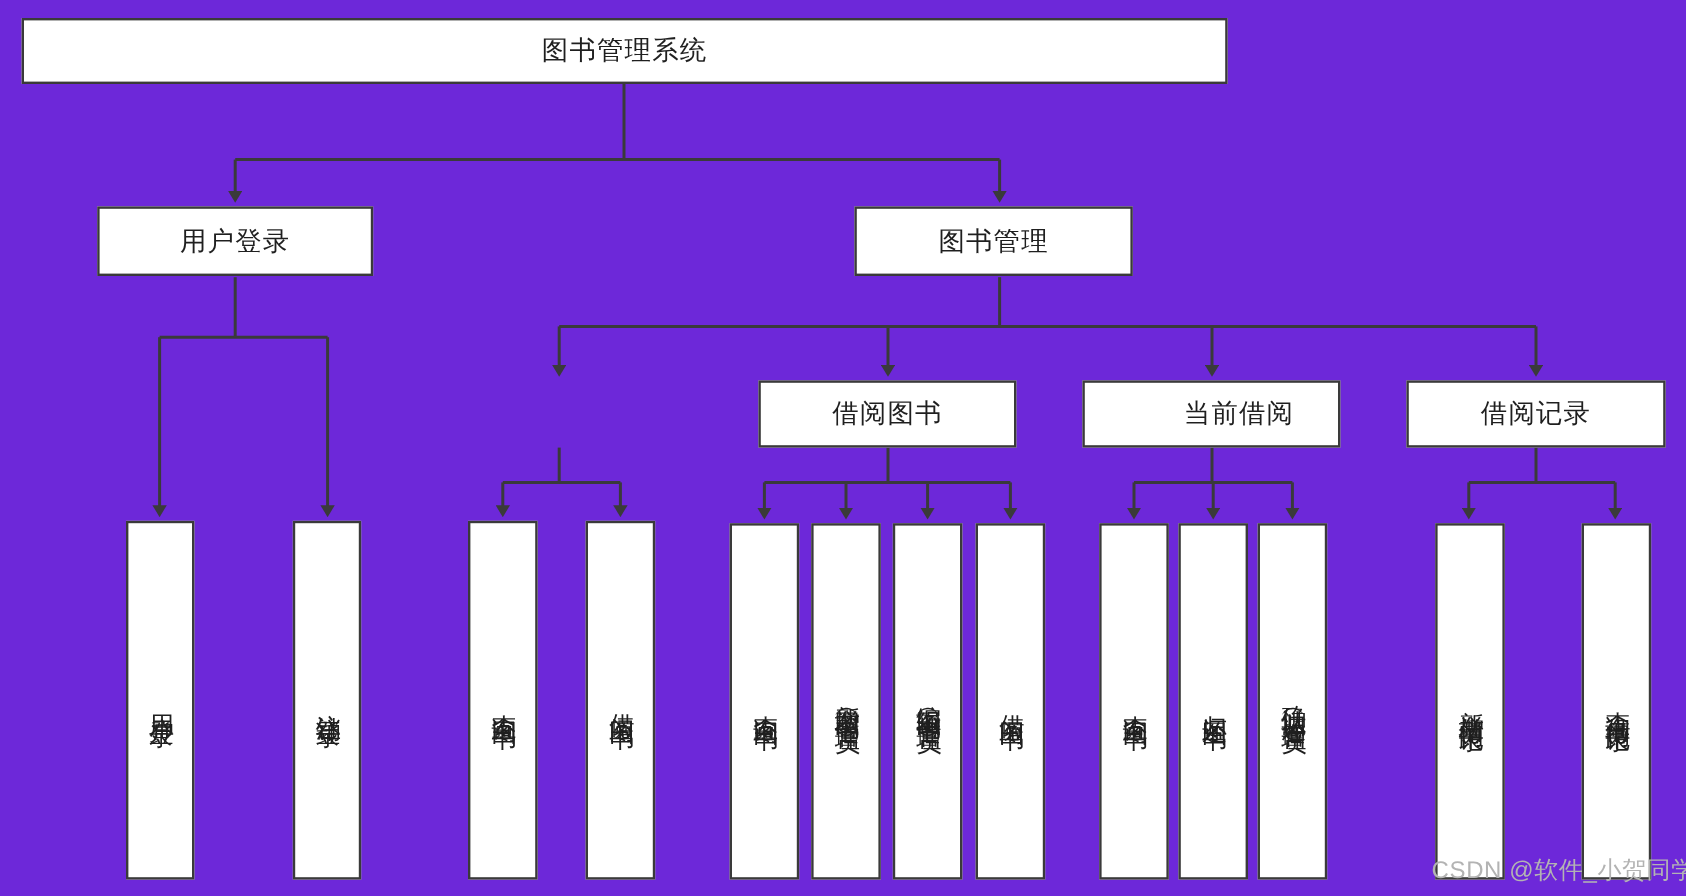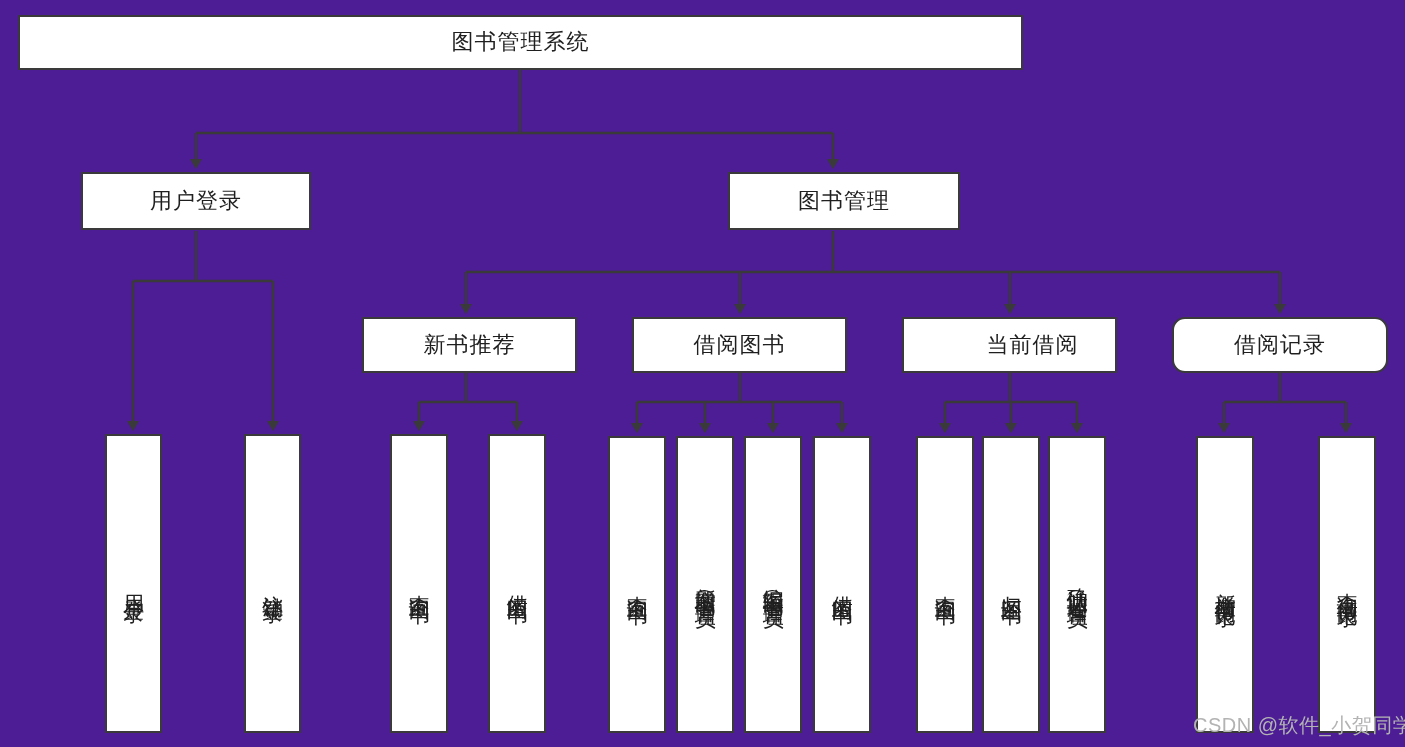--- a/index.html
+++ b/index.html
@@ -7,21 +7,21 @@
     padding: 0;
     background: #ffffff;
   }
   body {
     font-family: "Liberation Sans", "DejaVu Sans", sans-serif;
   }
   #diagram-root {
     position: relative;
     width: 1405px;
     height: 747px;
-    background: #4c1d95;
+    background: #6d28d9;
     overflow: hidden;
   }
   svg.connector-layer {
     position: absolute;
     left: 0;
     top: 0;
     width: 1405px;
     height: 747px;
     pointer-events: none;
   }
@@ -130,34 +130,31 @@
     </g>
   </svg>
 
   <div class="node-box horizontal node-root" style="left:18px; top:15px; width:1005px; height:55px;">
     <span>图书管理系统</span>
   </div>
 
   <div class="node-box horizontal" style="left:81px; top:172px; width:230px; height:58px;">
     <span>用户登录</span>
   </div>
-  <div class="node-box horizontal" style="left:712px; top:172px; width:232px; height:58px;margin-left:16px;">
+  <div class="node-box horizontal" style="left:712px; top:172px; width:232px; height:58px;">
     <span>图书管理</span>
   </div>
 
-  <div class="node-box horizontal" style="left:362px; top:317px; width:215px; height:56px;">
-    <span>新书推荐</span>
-  </div>
   <div class="node-box horizontal" style="left:632px; top:317px; width:215px; height:56px;">
     <span>借阅图书</span>
   </div>
   <div class="node-box horizontal" style="left:902px; top:317px; width:215px; height:56px;padding-left:46px;">
     <span>当前借阅</span>
   </div>
-  <div class="node-box horizontal" style="left:1172px; top:317px; width:216px; height:56px;border-radius:13px;">
+  <div class="node-box horizontal" style="left:1172px; top:317px; width:216px; height:56px;">
     <span>借阅记录</span>
   </div>
 
   <div class="node-box vertical" style="left:105px; top:434px; width:57px; height:299px;">
     <span class="vtext">用户登录</span>
   </div>
   <div class="node-box vertical" style="left:244px; top:434px; width:57px; height:299px;">
     <span class="vtext">注销登录</span>
   </div>
 

